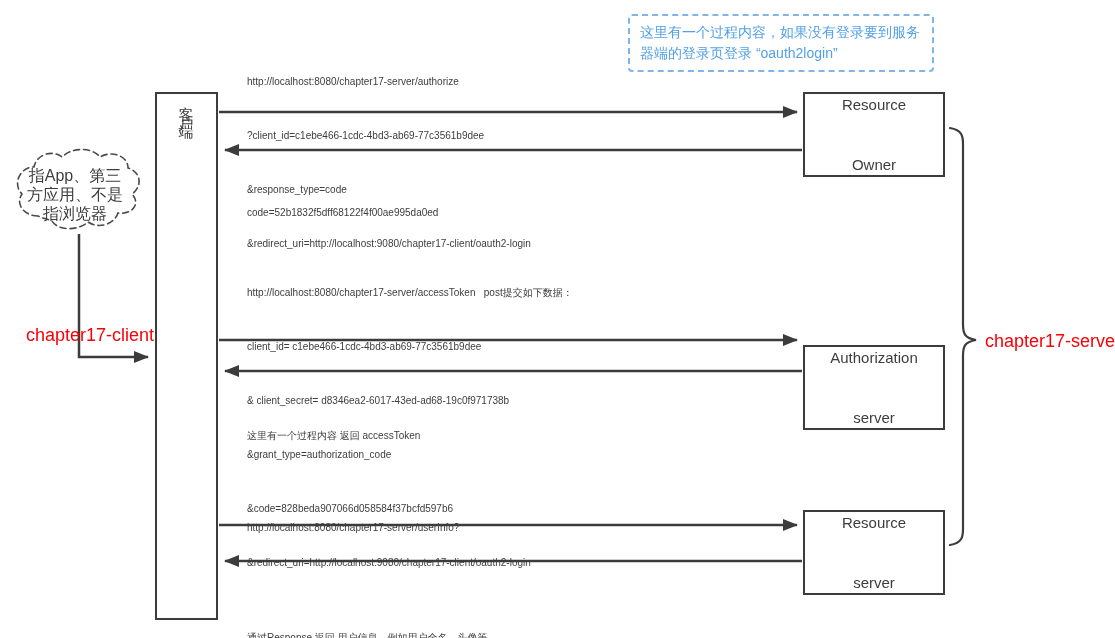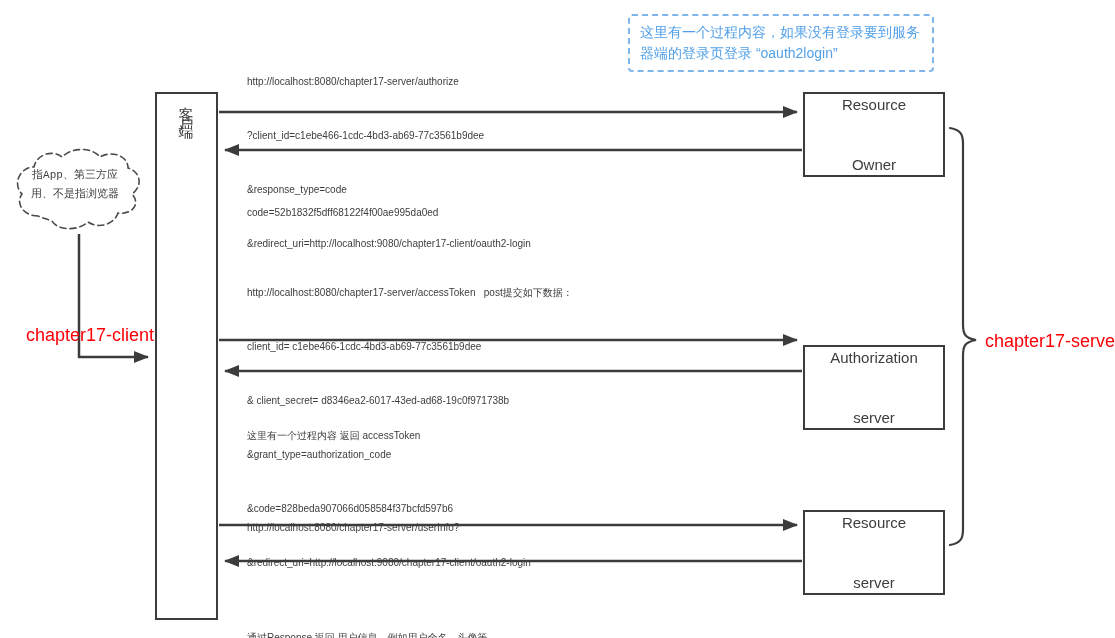--- a/index.html
+++ b/index.html
@@ -11,21 +11,21 @@
        font-size:15px;line-height:21px;color:#3d3d3d;text-align:center;box-sizing:border-box;}
   .client-box{left:155px;top:92px;width:63px;height:528px;}
   .client-label{writing-mode:vertical-rl;text-orientation:upright;letter-spacing:9px;
        font-size:15px;color:#3d3d3d;}
   .ro-box{left:803px;top:92px;width:142px;height:85px;}
   .as-box{left:803px;top:318px;width:142px;height:85px;margin-top:27px;}
   .rs-box{left:803px;top:510px;width:142px;height:85px;}
   .msg{position:absolute;font-size:10px;line-height:18px;color:#3d3d3d;white-space:pre;}
   .red-note{position:absolute;font-size:18px;color:#fb0007;white-space:nowrap;}
   .cloud-text{position:absolute;left:24px;top:166px;width:102px;text-align:center;
-       font-size:11px;line-height:19px;color:#3d3d3d;font-family:Liberation Mono, monospace;}
+       font-size:16px;line-height:19px;color:#3d3d3d;}
   .process-note{position:absolute;left:628px;top:14px;width:306px;box-sizing:border-box;
        border:2px dashed #7fb5e8;border-radius:4px;padding:6px 10px;
        font-size:14px;line-height:21px;color:#53a0e8;}
 </style>
 </head>
 <body>
 
 <div class="canvas">
 
   <svg class="overlay" width="1115" height="638" viewBox="0 0 1115 638">

